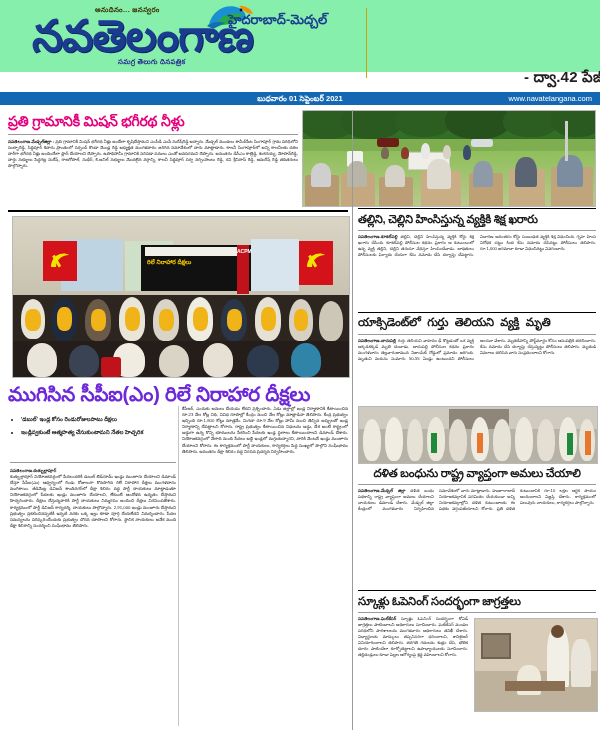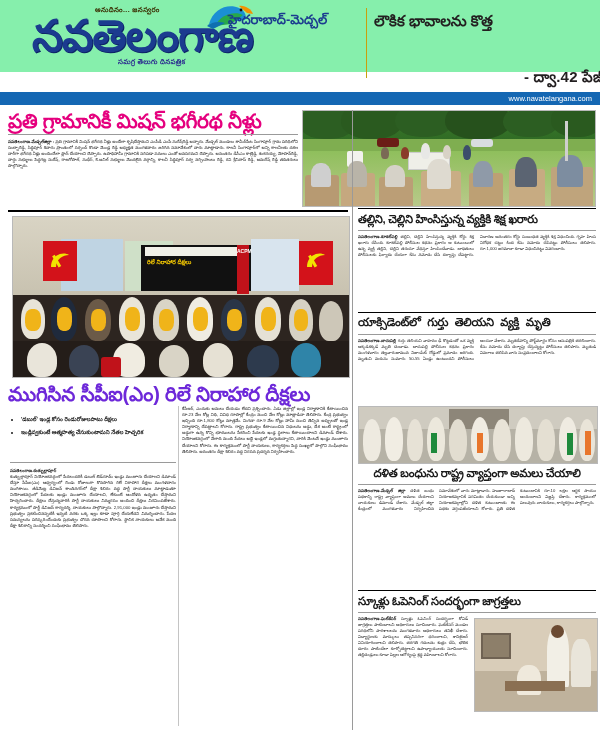--- a/index.html
+++ b/index.html
@@ -109,32 +109,32 @@
     <path d="M34 4 C40 3 46 7 48 12 L42 11 Z" fill="#f39200"></path>
     <path d="M2 24 C6 20 14 19 20 21 L8 27 Z" fill="#0f6fb0"></path>
     <circle cx="36" cy="8" r="1.4" fill="#111"></circle>
   </svg>
 
   <div class="edition">హైదరాబాద్-మెద్చల్</div>
 
   <div class="divider-v"></div>
 
   <div class="lead-head">
-    <div>లౌకిక భావాలను కొత్త</div>
     <div class="lead-ref">- ద్వా.42 పేజీలో ..</div>
   </div>
 </div>
 
 <div class="datebar">
   <span class="pages">05 పేజీలు</span>
+  <span class="date">బుధవారం  01 సెప్టెంబర్ 2021</span>
   <span class="site">www.navatelangana.com</span>
 </div>
 
 <div style="position:absolute;left:8px;top:112px;width:290px;">
-  <div class="head-pink" style="font-size:20px;line-height:19px;white-space:nowrap;">ప్రతి గ్రామానికీ మిషన్ భగీరథ నీళ్లు</div>
+  <div class="head-pink" style="font-size:14px;line-height:19px;white-space:nowrap;">ప్రతి గ్రామానికీ మిషన్ భగీరథ నీళ్లు</div>
 </div>
 <div class="rule-thin" style="left:8px;top:134px;width:290px;"></div>
 <div style="position:absolute;left:8px;top:139px;width:290px;height:68px;" class="body-col">
   <span class="dateline">నవతెలంగాణ-మేడ్చల్‌జిల్లా :</span>
   <span>ప్రతి గ్రామానికీ మిషన్ భగీరథ నీళ్లు అందేలా కృషిచేస్తామని ఎంపీడీ ఎంపీ సురేష్‌రెడ్డి అన్నారు. మేడ్చల్ మండలం శామీర్‌పేట సింగాపూర్ గ్రామ పరిధిలోని సుబ్బారెడ్డి, సిద్దిపూర్ శివారు ప్రాంతంలో సర్పంచ్ కొండా మెండ్ల రెడ్డి అధ్యక్షత మంగళవారం జరిగిన సమావేశంలో వారు మాట్లాడారు. కాలనీ సింగాపూర్‌లో అన్ని కాలనీలకు దశల వారీగా భగీరథ నీళ్లు అందించేలా ప్లాన్ చేయాలని చెప్పారు. ఉపాధిహామీ గ్రామానికి సరిపడా పనులు ఎంతో అవసరమని చెప్పారు. అనంతరం డీసీఎం కాట్రెడ్డి, శంకరయ్య, మోహన్‌రెడ్డి, వార్డు సభ్యులు పెద్దగట్ల సురేష్, రాజగోపాల్, సుధీర్, కె.అనిల్ సభ్యులు మొదలైన వర్గాన్ని, కాలనీ సిద్ధిపూర్ సర్వ నర్సింహులు రెడ్డి, రవి శ్రీనివాస్ రెడ్డి, అమరేష్ రెడ్డి తదితరులు పాల్గొన్నారు.</span>
 </div>
 
 <div class="photo ph-green" style="left:302px;top:110px;width:292px;height:95px;">
   <div style="position:absolute;left:0;top:0;width:292px;height:30px;background:linear-gradient(#3d7a2c,#2f6b24);"></div>
   <div class="tree" style="left:-4px;top:-6px;width:56px;height:34px;"></div>

